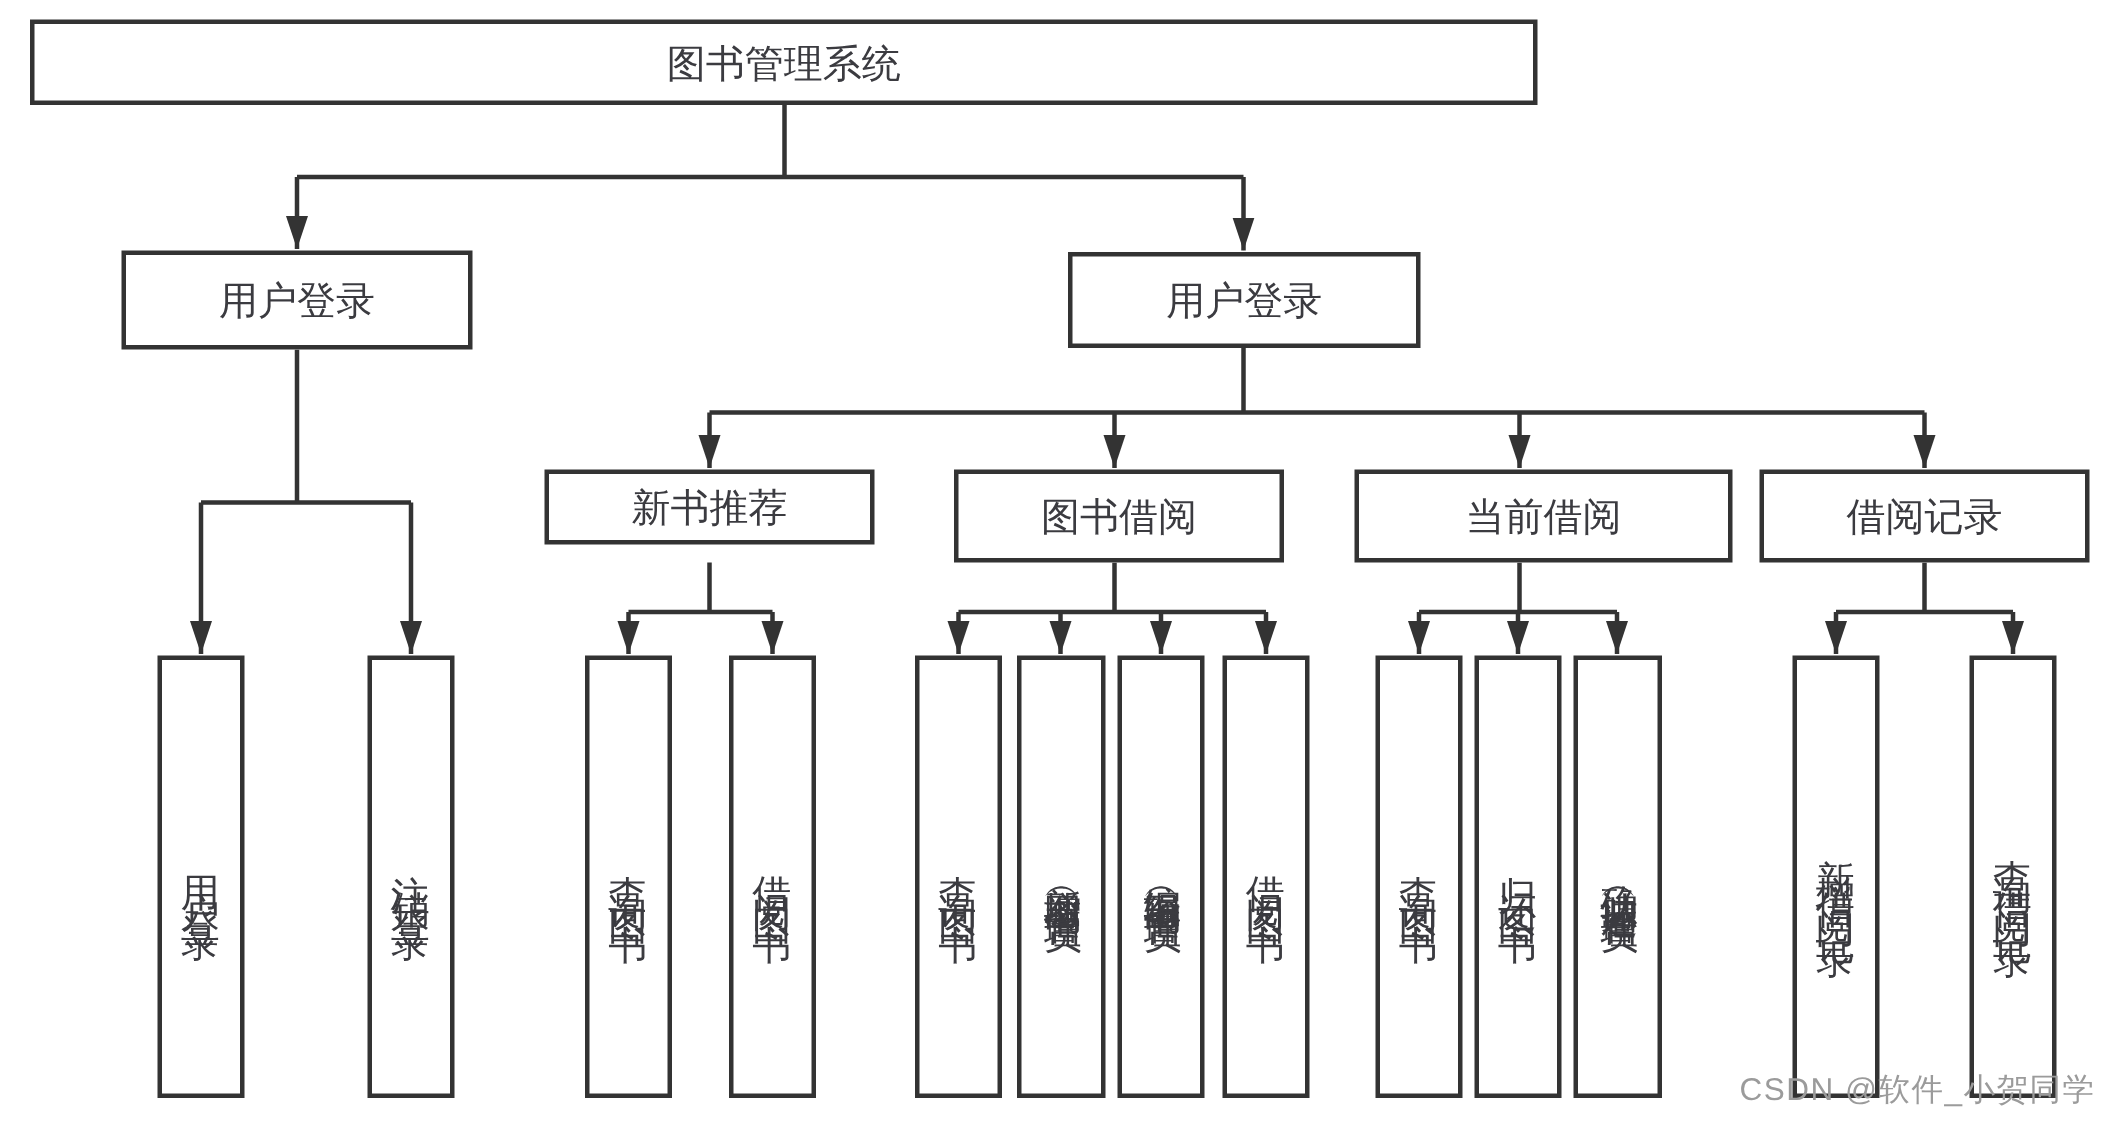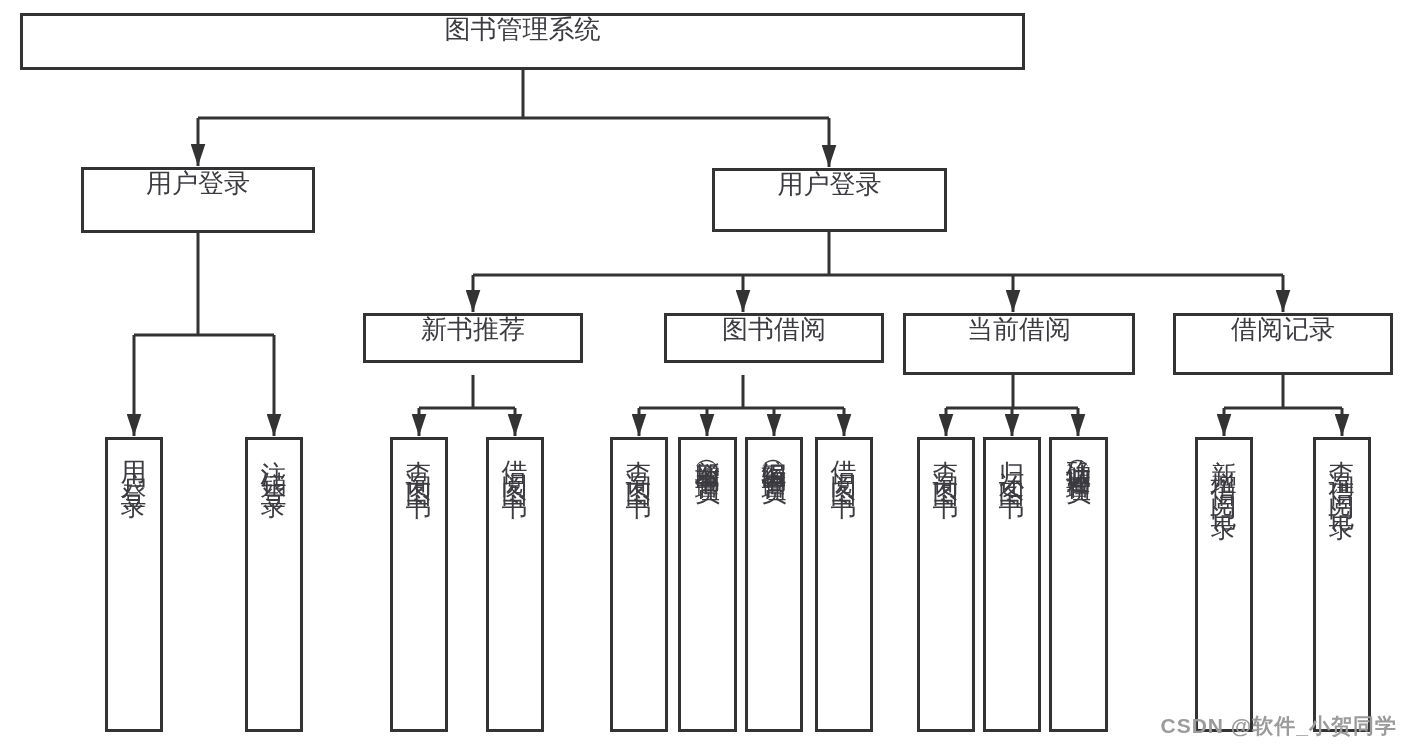--- a/index.html
+++ b/index.html
@@ -4,34 +4,34 @@
 <style>
   html,body{margin:0;padding:0;}
   body{
     width:1405px;height:747px;position:relative;background:#ffffff;
     font-family:"Liberation Sans","DejaVu Sans",sans-serif;overflow:hidden;
   }
   #stage{position:absolute;left:0;top:0;width:1405px;height:747px;}
   svg.wires{position:absolute;left:0;top:0;z-index:1;}
   .box{
     position:absolute;z-index:2;background:#ffffff;border:3px solid #333333;
-    box-sizing:border-box;display:flex;justify-content:center;
+    box-sizing:border-box;display:flex;align-items:center;justify-content:center;
   }
   .lbl{
     color:#3b3b40;font-size:26px;line-height:1;white-space:nowrap;
   }
   .vbox .lbl{
     writing-mode:vertical-rl;text-orientation:mixed;letter-spacing:11px;
   }
   .vbox .lbl.tight{
     letter-spacing:3px;font-size:25px;
   }
   .watermark{
     position:absolute;z-index:3;color:#9b9b9b;font-size:21px;
-    top:712px;right:8px;letter-spacing:1px;white-space:nowrap;font-weight:bold;
+    top:712px;right:8px;letter-spacing:1px;white-space:nowrap;
   }
 </style>
 </head>
 <body>
 
 <div id="stage">
 
   <svg class="wires" width="1405" height="747" viewBox="0 0 1405 747">
     <defs>
       <marker id="arr" viewBox="0 0 18 12" refX="18" refY="6" markerUnits="userSpaceOnUse" markerWidth="22" markerHeight="15" orient="auto">
@@ -75,24 +75,24 @@
   <div class="box hbox" style="left:81px;top:167px;width:234px;height:66px">
     <span class="lbl">用户登录</span>
   </div>
   <div class="box hbox" style="left:712px;top:168px;width:235px;height:64px">
     <span class="lbl">用户登录</span>
   </div>
 
   <div class="box hbox" style="left:363px;top:313px;width:220px;height:50px">
     <span class="lbl">新书推荐</span>
   </div>
-  <div class="box hbox" style="left:664px;top:313px;width:220px;height:50px">
+  <div class="box hbox" style="left:636px;top:313px;width:220px;height:62px">
     <span class="lbl">图书借阅</span>
   </div>
-  <div class="box hbox" style="left:903px;top:313px;width:232px;height:62px">
+  <div class="box hbox" style="left:903px;top:313px;width:252px;height:62px">
     <span class="lbl">当前借阅</span>
   </div>
   <div class="box hbox" style="left:1173px;top:313px;width:220px;height:62px">
     <span class="lbl">借阅记录</span>
   </div>
 
   <div class="box vbox" style="left:105px;top:437px;width:58px;height:295px">
     <span class="lbl">用户登录</span>
   </div>
   <div class="box vbox" style="left:245px;top:437px;width:58px;height:295px">

